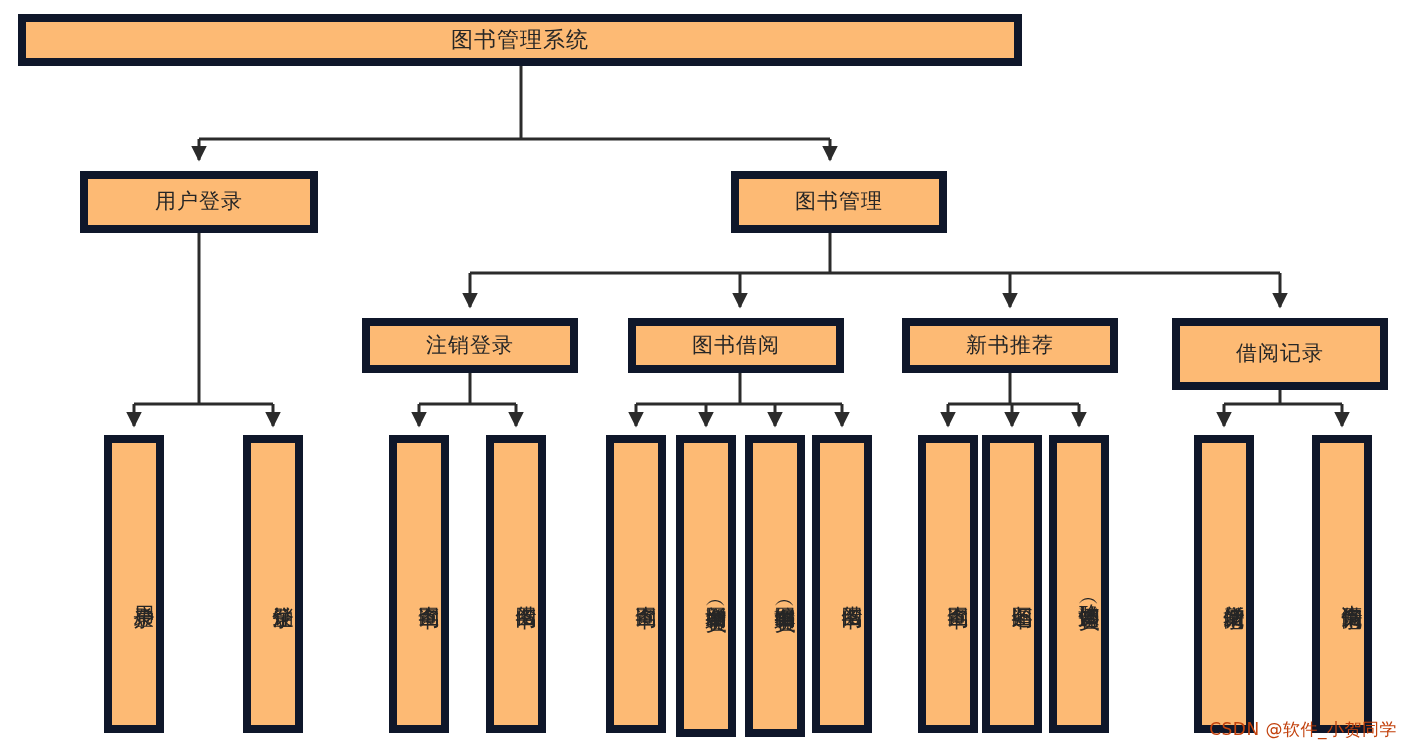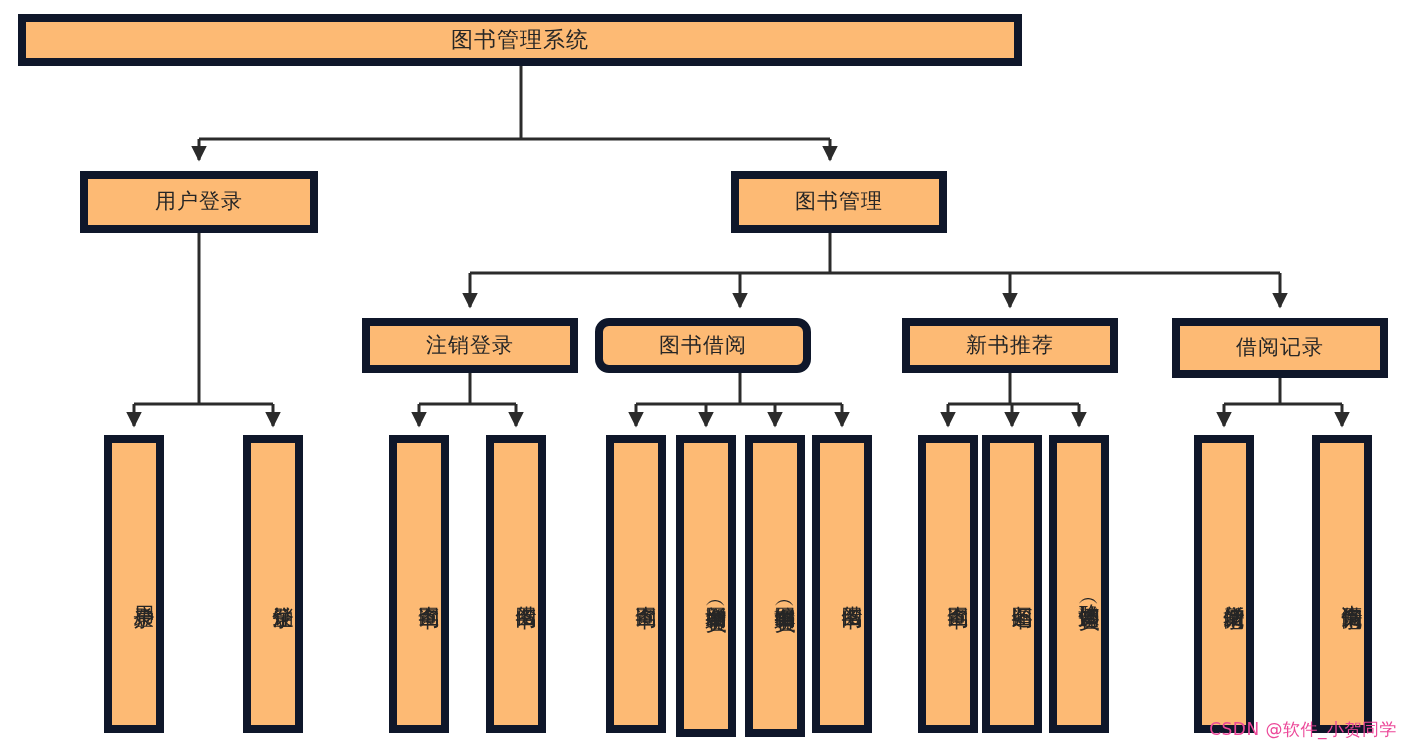--- a/index.html
+++ b/index.html
@@ -53,21 +53,21 @@
     white-space: nowrap;
   }
   .root {
     font-size: 22px;
   }
   #watermark {
     position: absolute;
     right: 8px;
     bottom: 6px;
     font-size: 17px;
-    color: #ec4899;
+    color: #c2410c;
     letter-spacing: 0.5px;
     white-space: nowrap;
     z-index: 5;
     font-family: "DejaVu Sans", "Liberation Sans", sans-serif;
   }
 </style>
 </head>
 <body>
 
 <div id="canvas">
@@ -123,25 +123,25 @@
   </svg>
 
   <div class="node node-h root" style="left:18px; top:14px; width:1004px; height:52px;">图书管理系统</div>
 
   <div class="node node-h" style="left:80px; top:171px; width:238px; height:62px;">用户登录</div>
 
   <div class="node node-h" style="left:711px; top:171px; width:216px; height:62px;margin-left:20px;">图书管理</div>
 
   <div class="node node-h" style="left:362px; top:318px; width:216px; height:55px;">注销登录</div>
 
-  <div class="node node-h" style="left:595px; top:318px; width:216px; height:55px;border-radius:14px;">图书借阅</div>
+  <div class="node node-h" style="left:628px; top:318px; width:216px; height:55px;">图书借阅</div>
 
   <div class="node node-h" style="left:902px; top:318px; width:216px; height:55px;">新书推荐</div>
 
-  <div class="node node-h" style="left:1172px; top:318px; width:216px; height:60px;">借阅记录</div>
+  <div class="node node-h" style="left:1172px; top:318px; width:216px; height:72px;">借阅记录</div>
 
   <div class="node node-v" style="left:104px; top:435px; width:60px; height:298px;">用户登录</div>
 
   <div class="node node-v" style="left:243px; top:435px; width:60px; height:298px;">注销登录</div>
 
   <div class="node node-v" style="left:389px; top:435px; width:60px; height:298px;">查询图书</div>
 
   <div class="node node-v" style="left:486px; top:435px; width:60px; height:298px;">借阅图书</div>
 
   <div class="node node-v" style="left:606px; top:435px; width:60px; height:298px;">查询图书</div>

